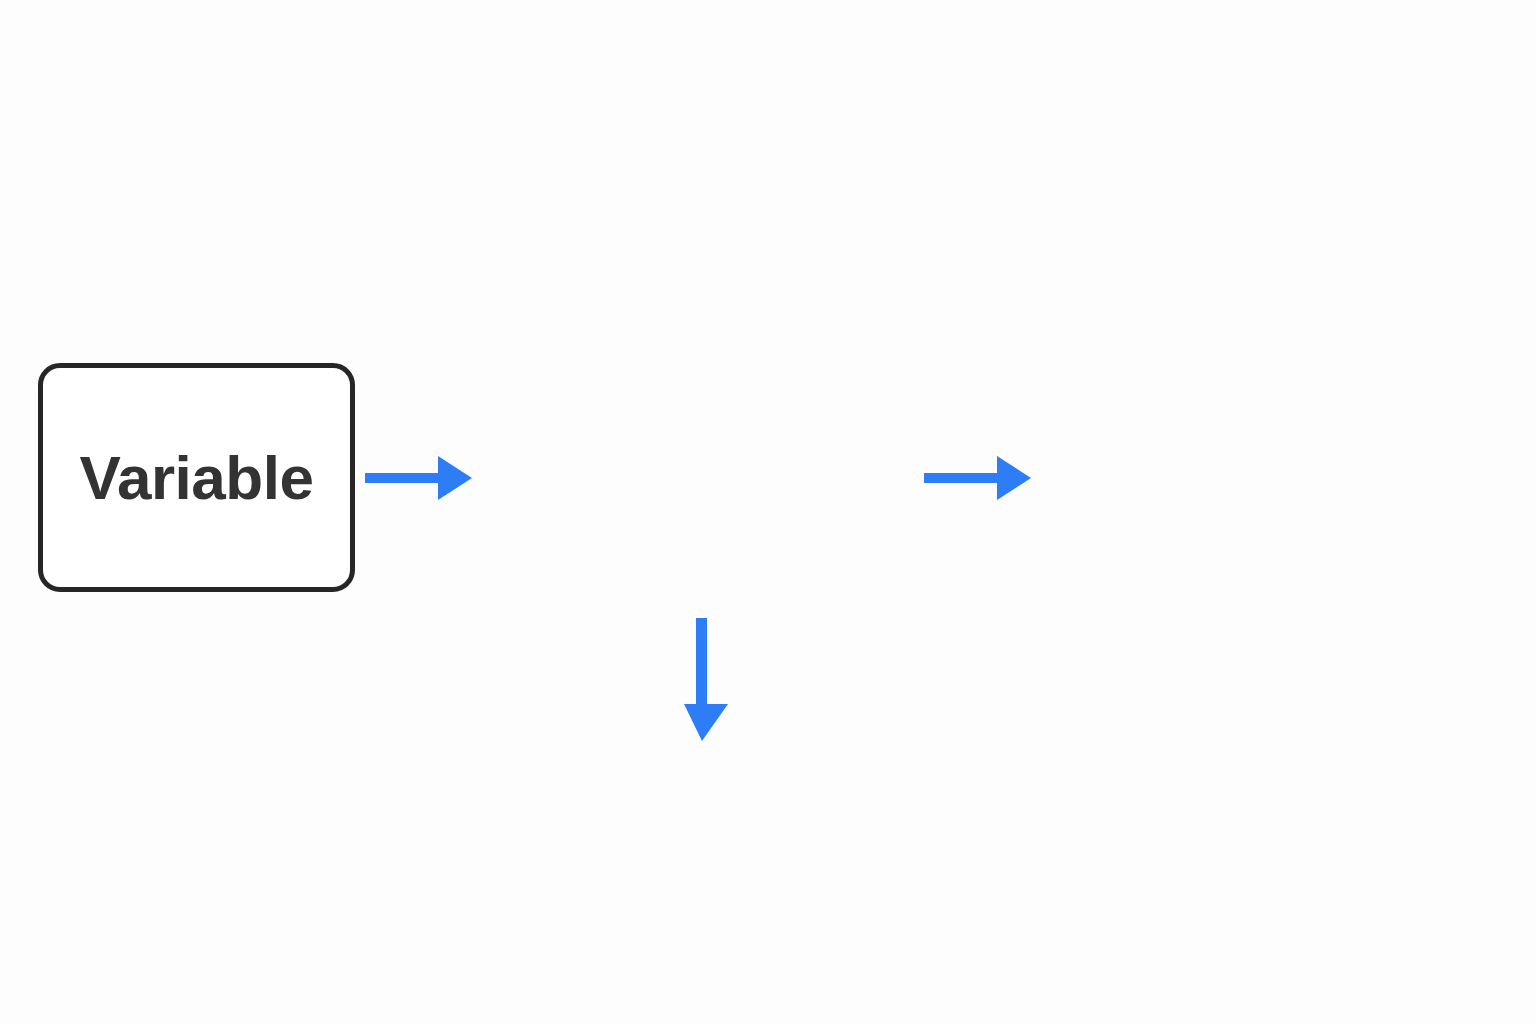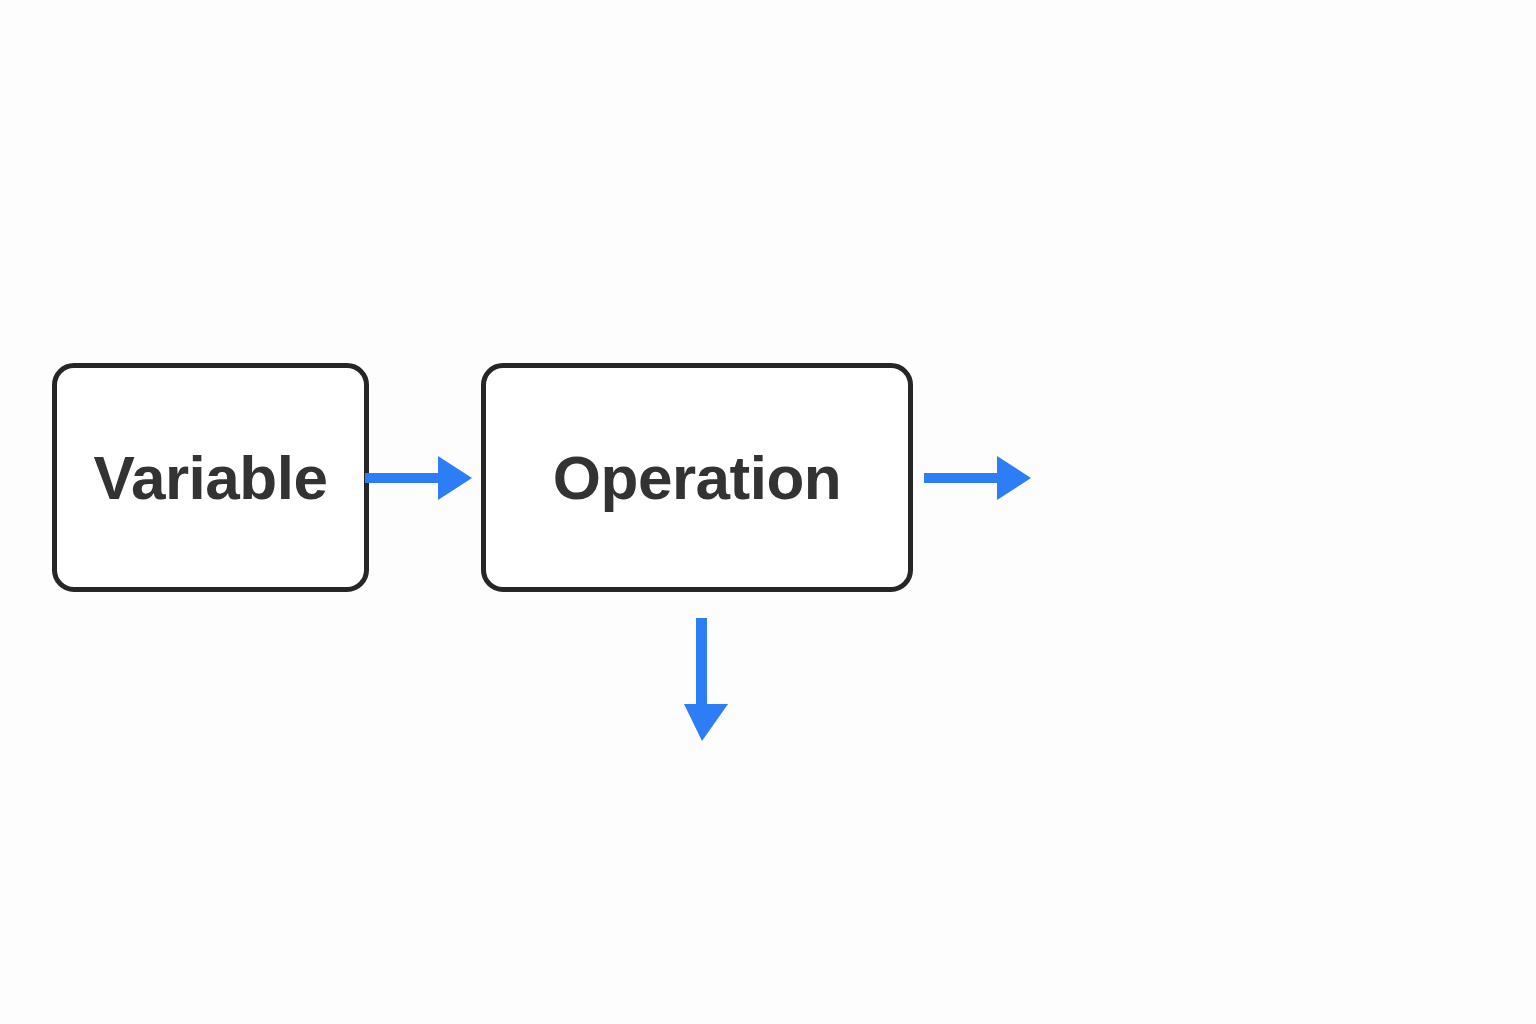--- a/index.html
+++ b/index.html
@@ -33,21 +33,21 @@
     font-family: "Liberation Sans", "DejaVu Sans", sans-serif;
     font-size: 62px;
     font-weight: 600;
     color: #333333;
     letter-spacing: -0.5px;
     line-height: 1;
     white-space: nowrap;
     user-select: none;
   }
   #node-variable {
-    left: 52px;
+    left: 38px;
     top: 363px;
     width: 317px;
     height: 229px;
   }
   #node-operation {
     left: 481px;
     top: 363px;
     width: 432px;
     height: 229px;
   }
@@ -86,23 +86,20 @@
 </style>
 </head>
 <body>
 
 <div id="canvas">
 
   <div class="node" id="node-variable">
     <span class="node-label">Variable</span>
   </div>
 
-  <div class="node" id="node-operation">
-    <span class="node-label">Operation</span>
-  </div>
 
 
   <div class="edge" id="edge-variable-operation">
     <svg width="120" height="60" viewBox="0 0 120 60" xmlns="http://www.w3.org/2000/svg">
       <rect x="5" y="23" width="78" height="10" fill="#2d7df6"></rect>
       <polygon points="78,6 112,28 78,50" fill="#2d7df6"></polygon>
     </svg>
   </div>
 
   <div class="edge" id="edge-operation-reassignment">

